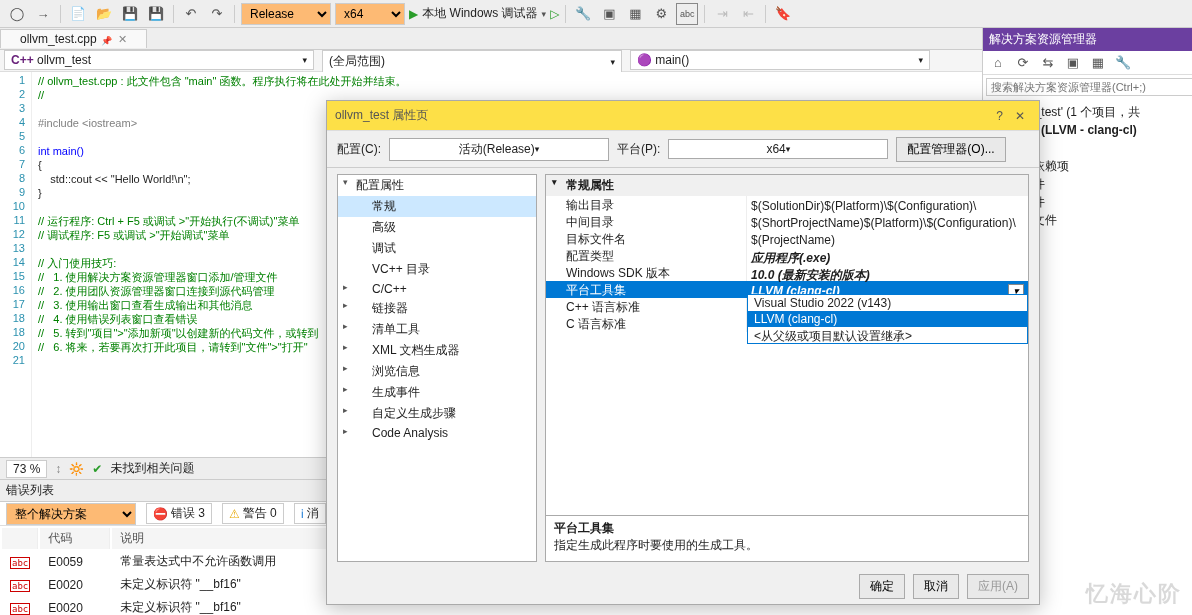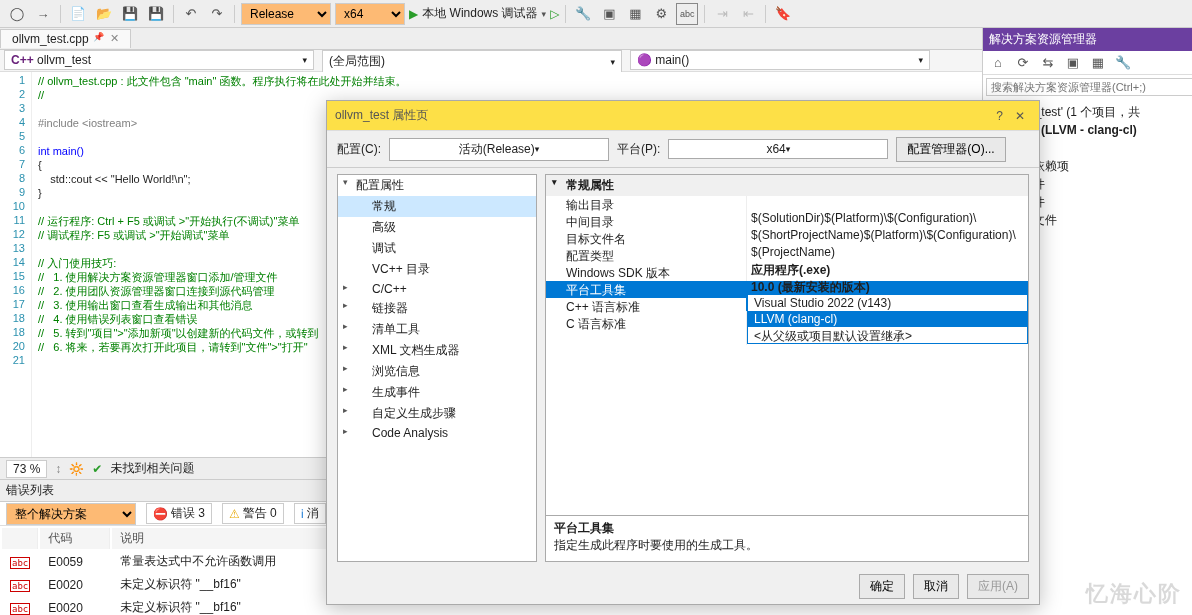--- a/index.html
+++ b/index.html
@@ -3,21 +3,21 @@
 <meta charset="utf-8">
 <style>
   * { box-sizing: border-box; margin: 0; padding: 0; font-family: "Microsoft YaHei", "Segoe UI", sans-serif; }
   body { background: #f5f5f5; font-size: 12px; color: #1e1e1e; width: 1192px; height: 615px; overflow: hidden; position: relative; }
   .toolbar { height: 28px; background: #eee; display: flex; align-items: center; gap: 4px; padding: 0 6px; border-bottom: 1px solid #ccc; }
   .tbtn { width: 22px; height: 22px; display: inline-flex; align-items: center; justify-content: center; cursor: pointer; color: #555; font-size: 13px; }
   .tsep { width: 1px; height: 18px; background: #ccc; margin: 0 2px; }
   select.tsel { height: 22px; font-size: 12px; border: 1px solid #ccc; background: #fdba74; padding: 0 4px; }
   .play { color: #2a9d2a; font-size: 12px; }
   .tabrow { height: 22px; background: #eee; display: flex; align-items: center; border-bottom: 1px solid #ccc; }
-  .tab { padding: 2px 11px; background: #f9f9f9; border: 1px solid #ccc; border-bottom: none; display: flex; align-items: flex-start; gap: 5px; font-size: 12px; }
+  .tab { padding: 2px 19px; background: #f9f9f9; border: 1px solid #ccc; border-bottom: none; display: flex; align-items: flex-end; gap: 5px; font-size: 12px; }
   .tab .pin { font-size: 9px; color: #888; }
   .tab .close { font-size: 11px; color: #888; }
   .context-row { height: 22px; display: flex; align-items: flex-start; gap: 8px; background: #f5f5f5; border-bottom: 1px solid #ddd; padding: 0 4px; }
   .context-row .combo { border: 1px solid #ccc; background: #fff; padding: 2px 6px; display: flex; align-items: center; justify-content: space-between; font-size: 12px; }
   .editor { position: relative; height: 385px; display: flex; background: #fff; }
   .gutter { width: 32px; background: #fff; text-align: right; color: #2b91af; font-size: 11px; padding-top: 2px; font-family: Consolas, monospace; border-right: 1px solid #eee; }
   .gutter div { padding-right: 6px; height: 14px; }
   .code { font-family: Consolas, monospace; font-size: 11px; padding: 2px 0 0 6px; line-height: 14px; white-space: pre; }
   .c-comment { color: #008000; }
   .c-key { color: #0000ff; }
@@ -53,24 +53,24 @@
   .dlg-tree .node.col::before { content: "▸"; position: absolute; left: 5px; font-size: 9px; color: #555; }
   .dlg-tree .node.sel { background: #cce8ff; }
   .dlg-tree .child { padding-left: 34px; }
   .dlg-props { flex: 1; margin: 6px 10px 6px 4px; display: flex; flex-direction: column; }
   .pgrid { flex: 1; border: 1px solid #aaa; background: #fff; font-size: 12px; position: relative; }
   .pgrid .cat { background: #f0f0f0; padding: 2px 6px 2px 20px; font-weight: bold; position: relative; }
   .pgrid .cat::before { content: "▾"; position: absolute; left: 6px; font-size: 9px; }
   .pgrid .row { display: flex; height: 17px; }
   .pgrid .row.sel { background: #0078d4; color: #fff; }
   .pgrid .pname { width: 200px; padding: 1px 0 1px 20px; }
-  .pgrid .pval { flex: 1; padding: 15px 4px; border-left: 1px solid #eee; }
+  .pgrid .pval { flex: 1; padding: 3px 4px; border-left: 1px solid #eee; }
   .pgrid .row.sel .pval { border-left-color: #0078d4; position: relative; }
   .pgrid .row.sel .pval::after { content: "▾"; position: absolute; right: 4px; font-size: 9px; background:#fff; color:#000; border:1px solid #888; width:14px; height:13px; text-align:center; line-height:12px; }
-  .pgrid .bold { font-weight: bold; }
+  .pgrid .bold { font-weight: bold; font-style: italic; }
   .dropdown { position: absolute; left: 201px; right: 0; top: 119px; border: 1px solid #0078d4; background: #fff; z-index: 60; }
   .dropdown .opt { padding: 1px 6px; height: 16px; }
   .dropdown .opt.sel { background: #0078d4; color: #fff; }
   .desc { border: 1px solid #aaa; border-top: none; background: #fff; height: 46px; padding: 4px 8px; font-size: 12px; }
   .desc .dtitle { font-weight: bold; }
   .dlg-foot { height: 36px; display: flex; align-items: center; justify-content: flex-end; gap: 8px; padding: 0 10px; }
   .watermark { position: absolute; right: 10px; bottom: 6px; font-size: 22px; font-weight: bold; color: rgba(0,0,0,.15); letter-spacing: 2px; z-index: 100; }
 </style>
 </head>
 <body>

